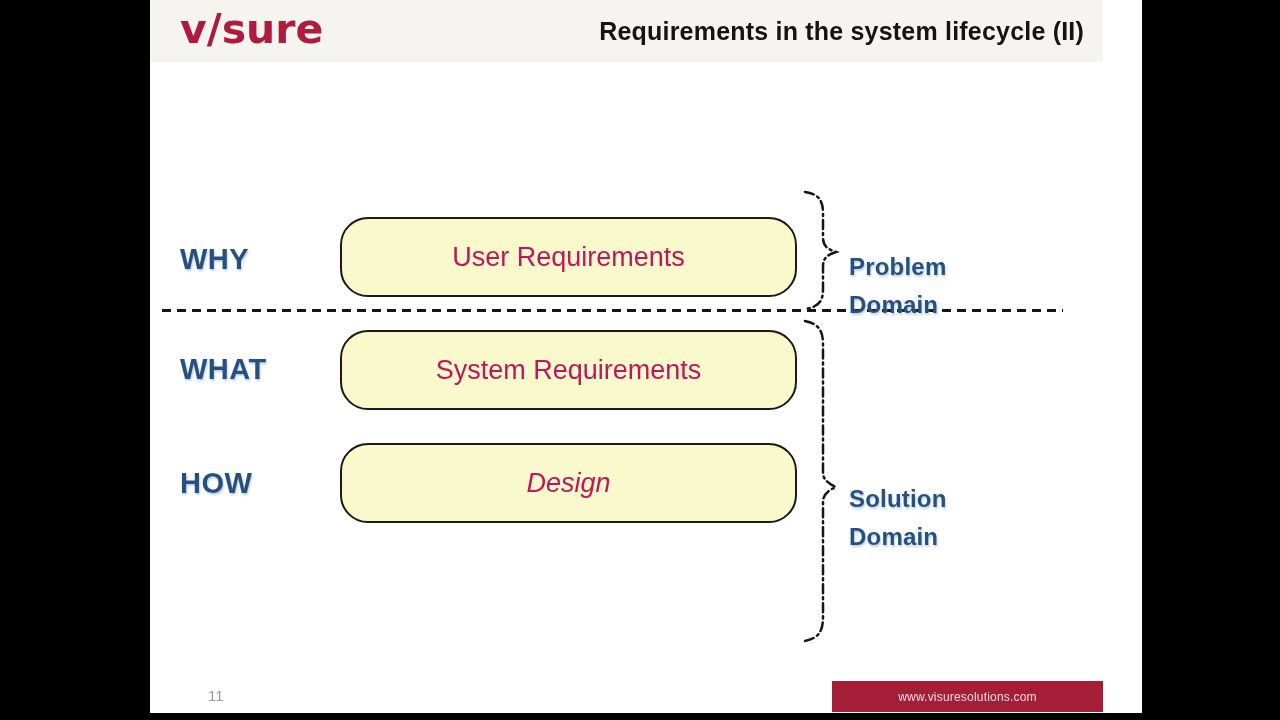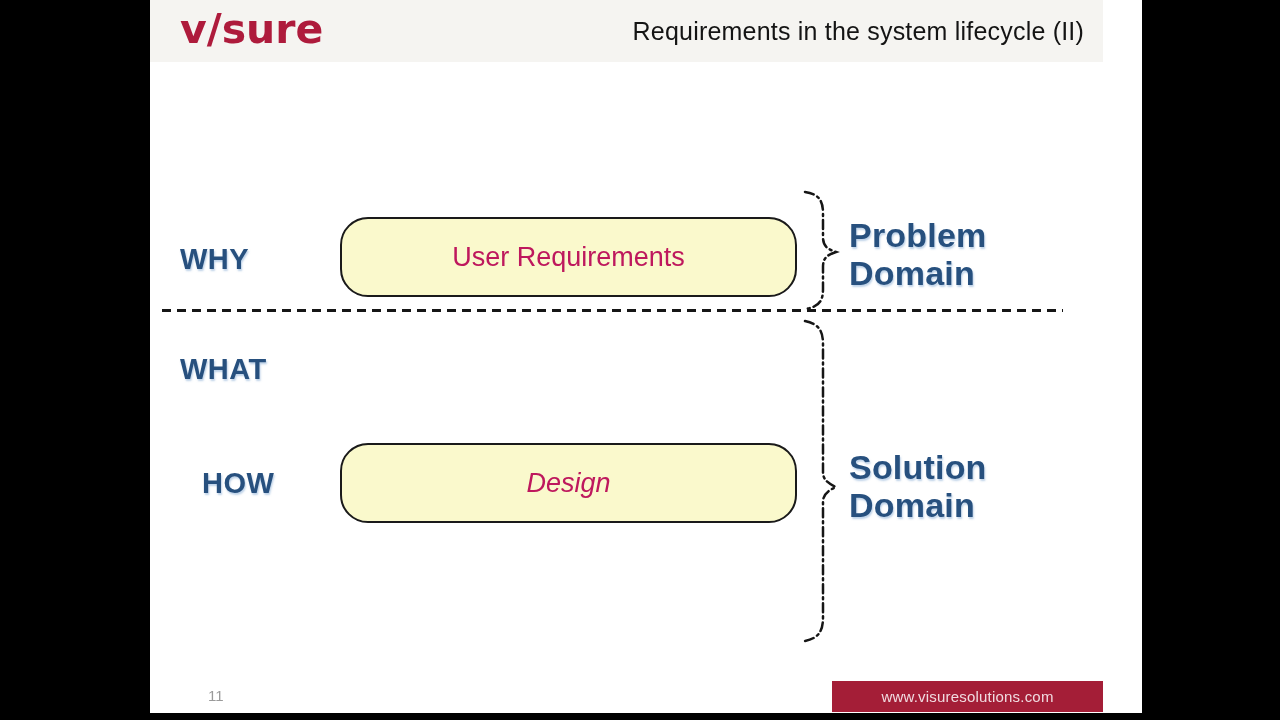--- a/index.html
+++ b/index.html
@@ -30,33 +30,33 @@
     display:flex;align-items:center;justify-content:space-between;
     padding:0 19px 0 30px;
   }
   .logo{
     font-family:"DejaVu Sans",sans-serif;
     font-weight:bold;font-size:41px;line-height:1;
     color:var(--accent-red);letter-spacing:0px;
     padding-bottom:4px;
   }
   .slide-title{
-    font-size:25px;font-weight:normal;color:#141414;
+    font-size:25px;font-weight:bold;color:#141414;
     letter-spacing:0.2px;
     margin-left:9px;
   }
   .row-label{
     position:absolute;left:30px;
     color:var(--label-blue);font-size:29px;font-weight:bold;line-height:1;
     letter-spacing:0.5px;
     text-shadow:1px 2px 2px rgba(125,165,210,0.5);
   }
   .row-why{top:245px;}
   .row-what{top:355px;}
-  .row-how{top:469px;margin-left:22px;}
+  .row-how{top:469px;}
   .box{
     position:absolute;left:190px;width:457px;height:80px;
     background:var(--box-fill);
     border:2px solid var(--box-border);
     border-radius:28px;
     display:flex;align-items:center;justify-content:center;
     font-size:27px;color:#be185d;
   }
   .box-0{top:217px;}
   .box-1{top:330px;}
@@ -69,54 +69,56 @@
   .braces{
     position:absolute;left:0;top:0;width:953px;height:713px;
     pointer-events:none;
   }
   .braces path{
     fill:none;stroke:#161616;stroke-width:2.5;
     stroke-dasharray:9 4 2 4;stroke-linecap:round;
   }
   .domain-label{
     position:absolute;left:699px;
-    color:var(--label-blue);font-size:34px;font-weight:bold;line-height:38px;
+    color:var(--label-blue);font-size:24px;font-weight:bold;line-height:38px;
     letter-spacing:0.2px;
     text-shadow:1px 2px 2px rgba(125,165,210,0.5);
+    margin-top:32px;
   }
   .domain-problem{top:216px;}
   .domain-solution{top:448px;}
   .page-number{
     position:absolute;left:58px;top:687px;
     font-size:15px;color:var(--page-gray);
   }
   .footer-bar{
     position:absolute;left:682px;top:681px;width:271px;height:31px;
     background:var(--footer-red);
     display:flex;align-items:center;justify-content:center;
   }
   .footer-url{
-    color:#F0DBE0;font-size:15px;letter-spacing:0.2px;
+    color:#F0DBE0;font-size:12px;letter-spacing:0.2px;
   }
 </style>
 </head>
 <body>
 
 <div class="slide">
 
   <div class="header">
     <div class="logo">v/sure</div>
     <div class="slide-title">Requirements in the system lifecycle (II)</div>
   </div>
 
   <div class="row-label row-why">WHY</div>
   <div class="row-label row-what">WHAT</div>
   <div class="row-label row-how">HOW</div>
 
   <div class="box box-0">User Requirements</div>
+  <div class="box box-1">System Requirements</div>
   <div class="box box-2">Design</div>
 
   <div class="divider"></div>
 
   <svg class="braces" viewBox="0 0 953 713" xmlns="http://www.w3.org/2000/svg">
     <path d="M 655 192 C 669 194 673 201 673 213 L 673 237 C 673 246 677 249 686 252
              C 677 255 673 258 673 267 L 673 289 C 673 301 669 307 655 309"></path>
     <path d="M 655 321 C 669 324 673 331 673 344 L 673 472 C 673 479 677 483 686 487
              C 677 491 673 495 673 502 L 673 617 C 673 631 669 638 655 641"></path>
   </svg>

